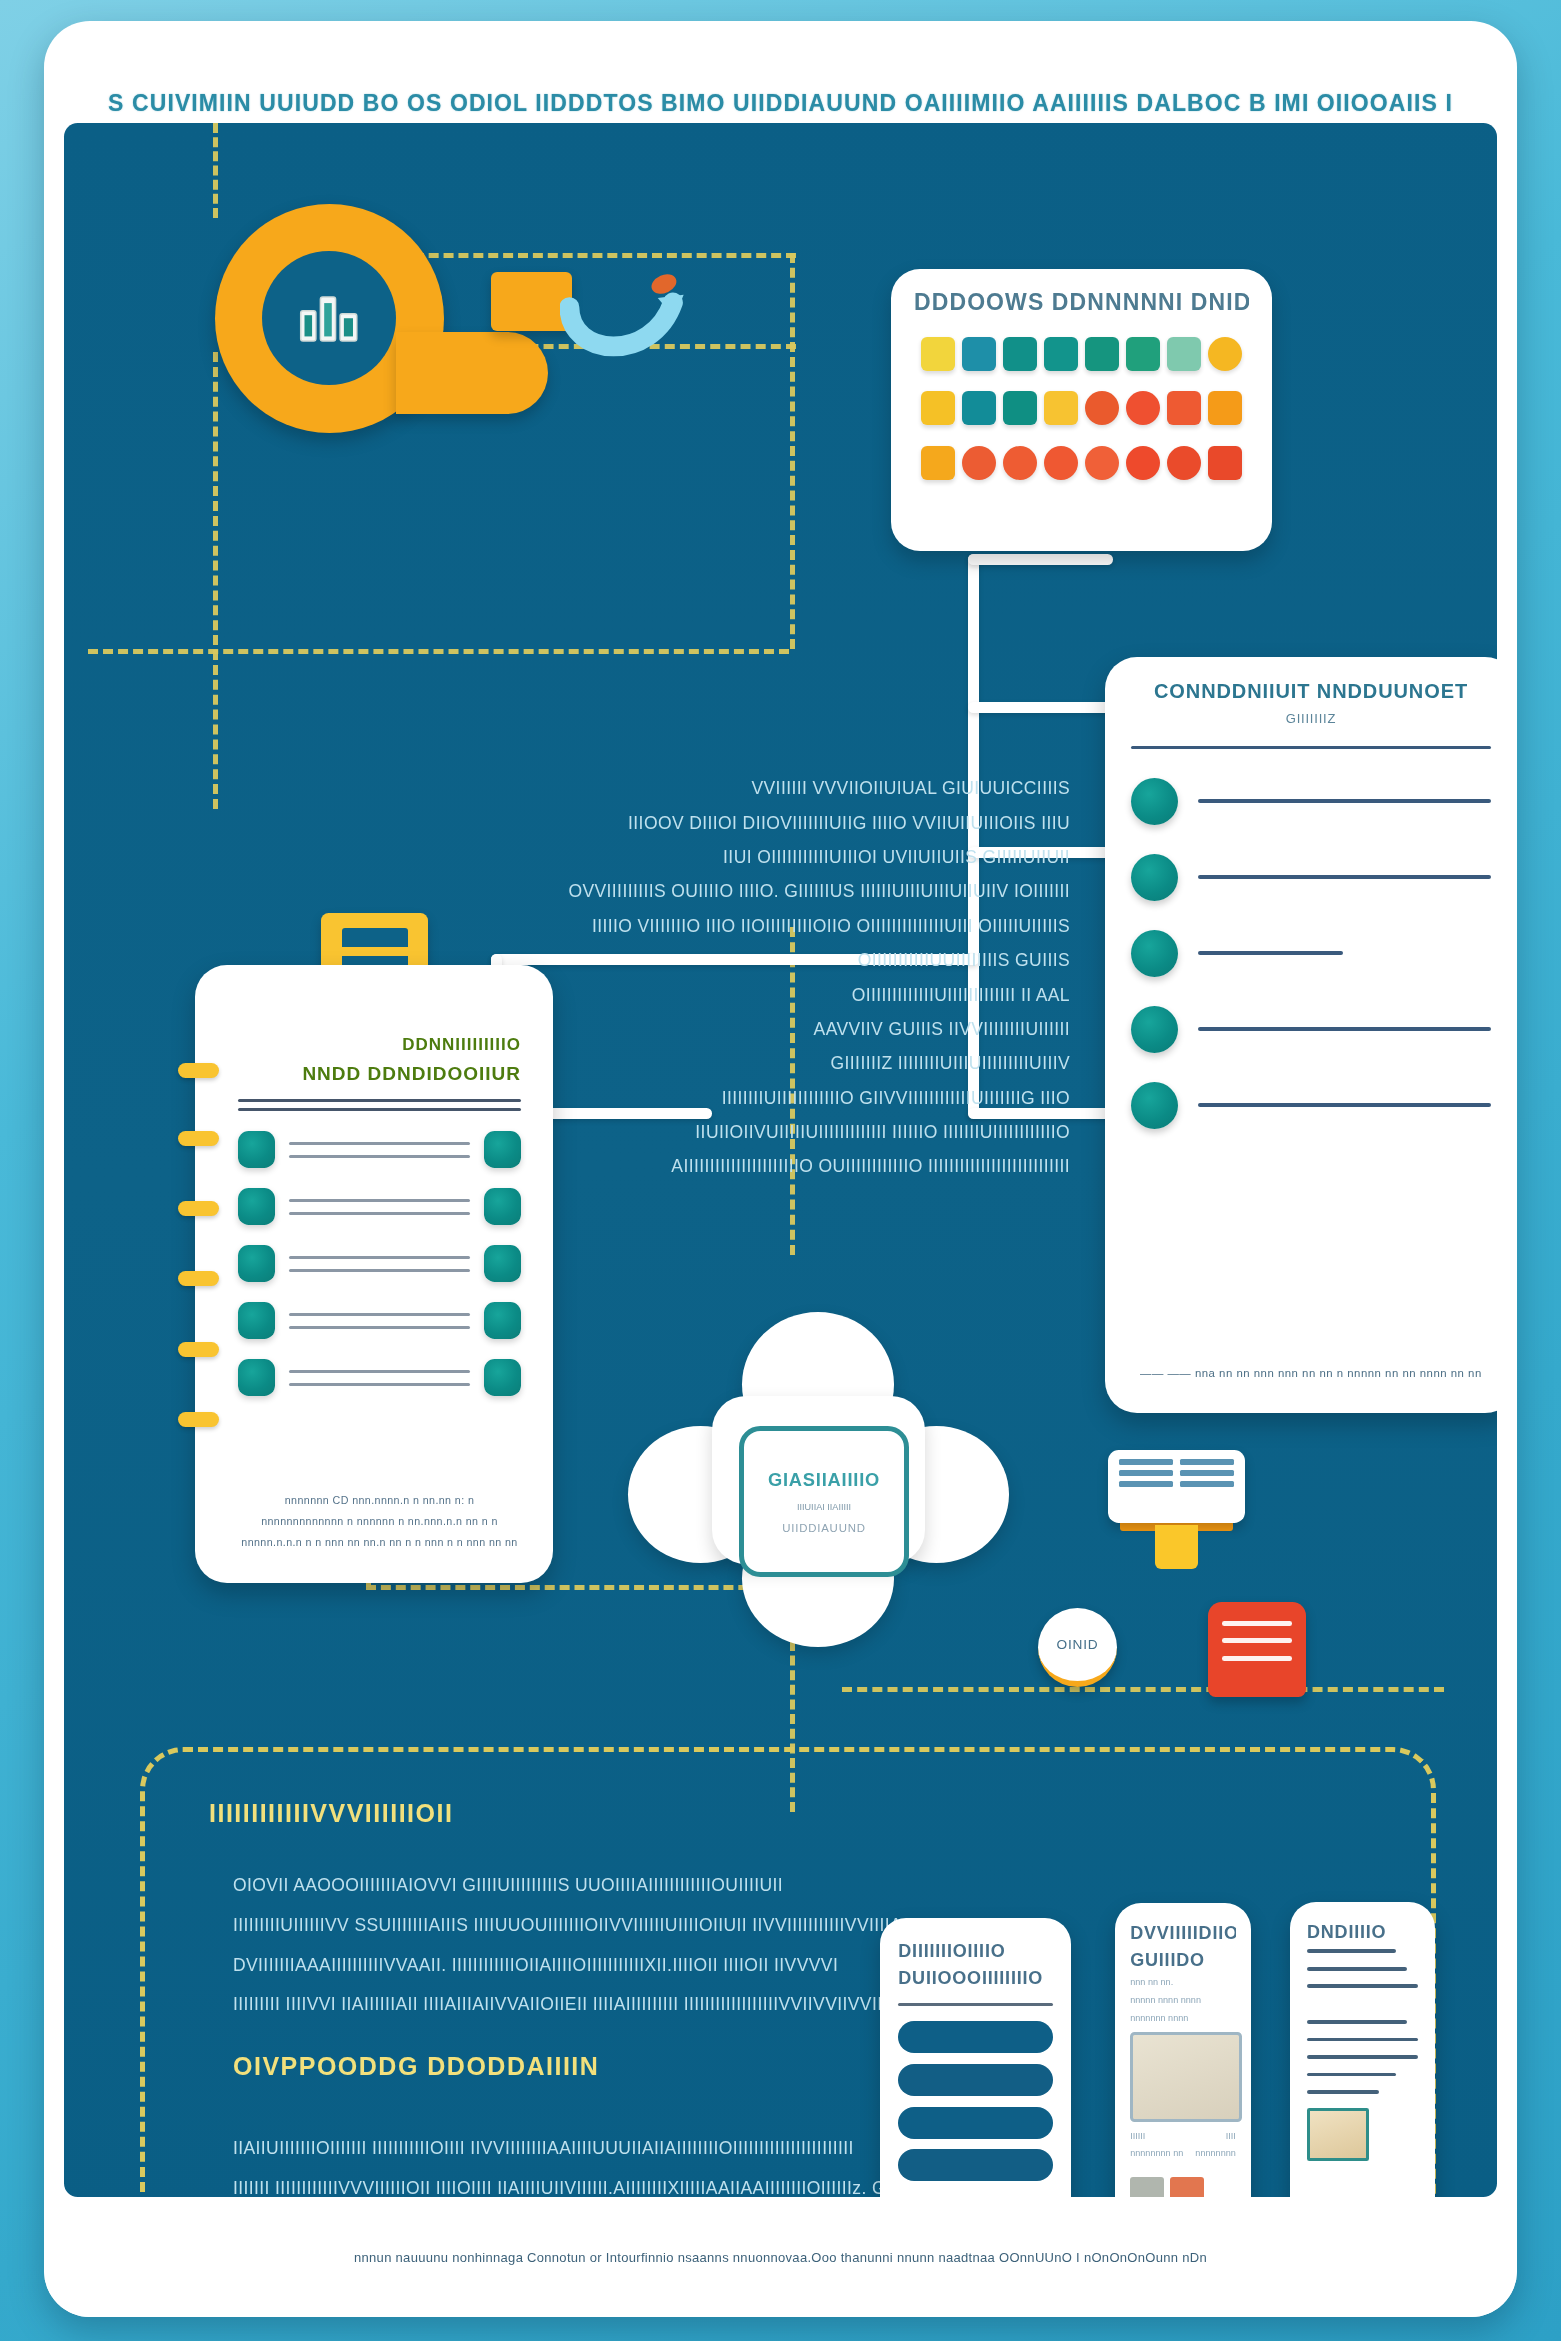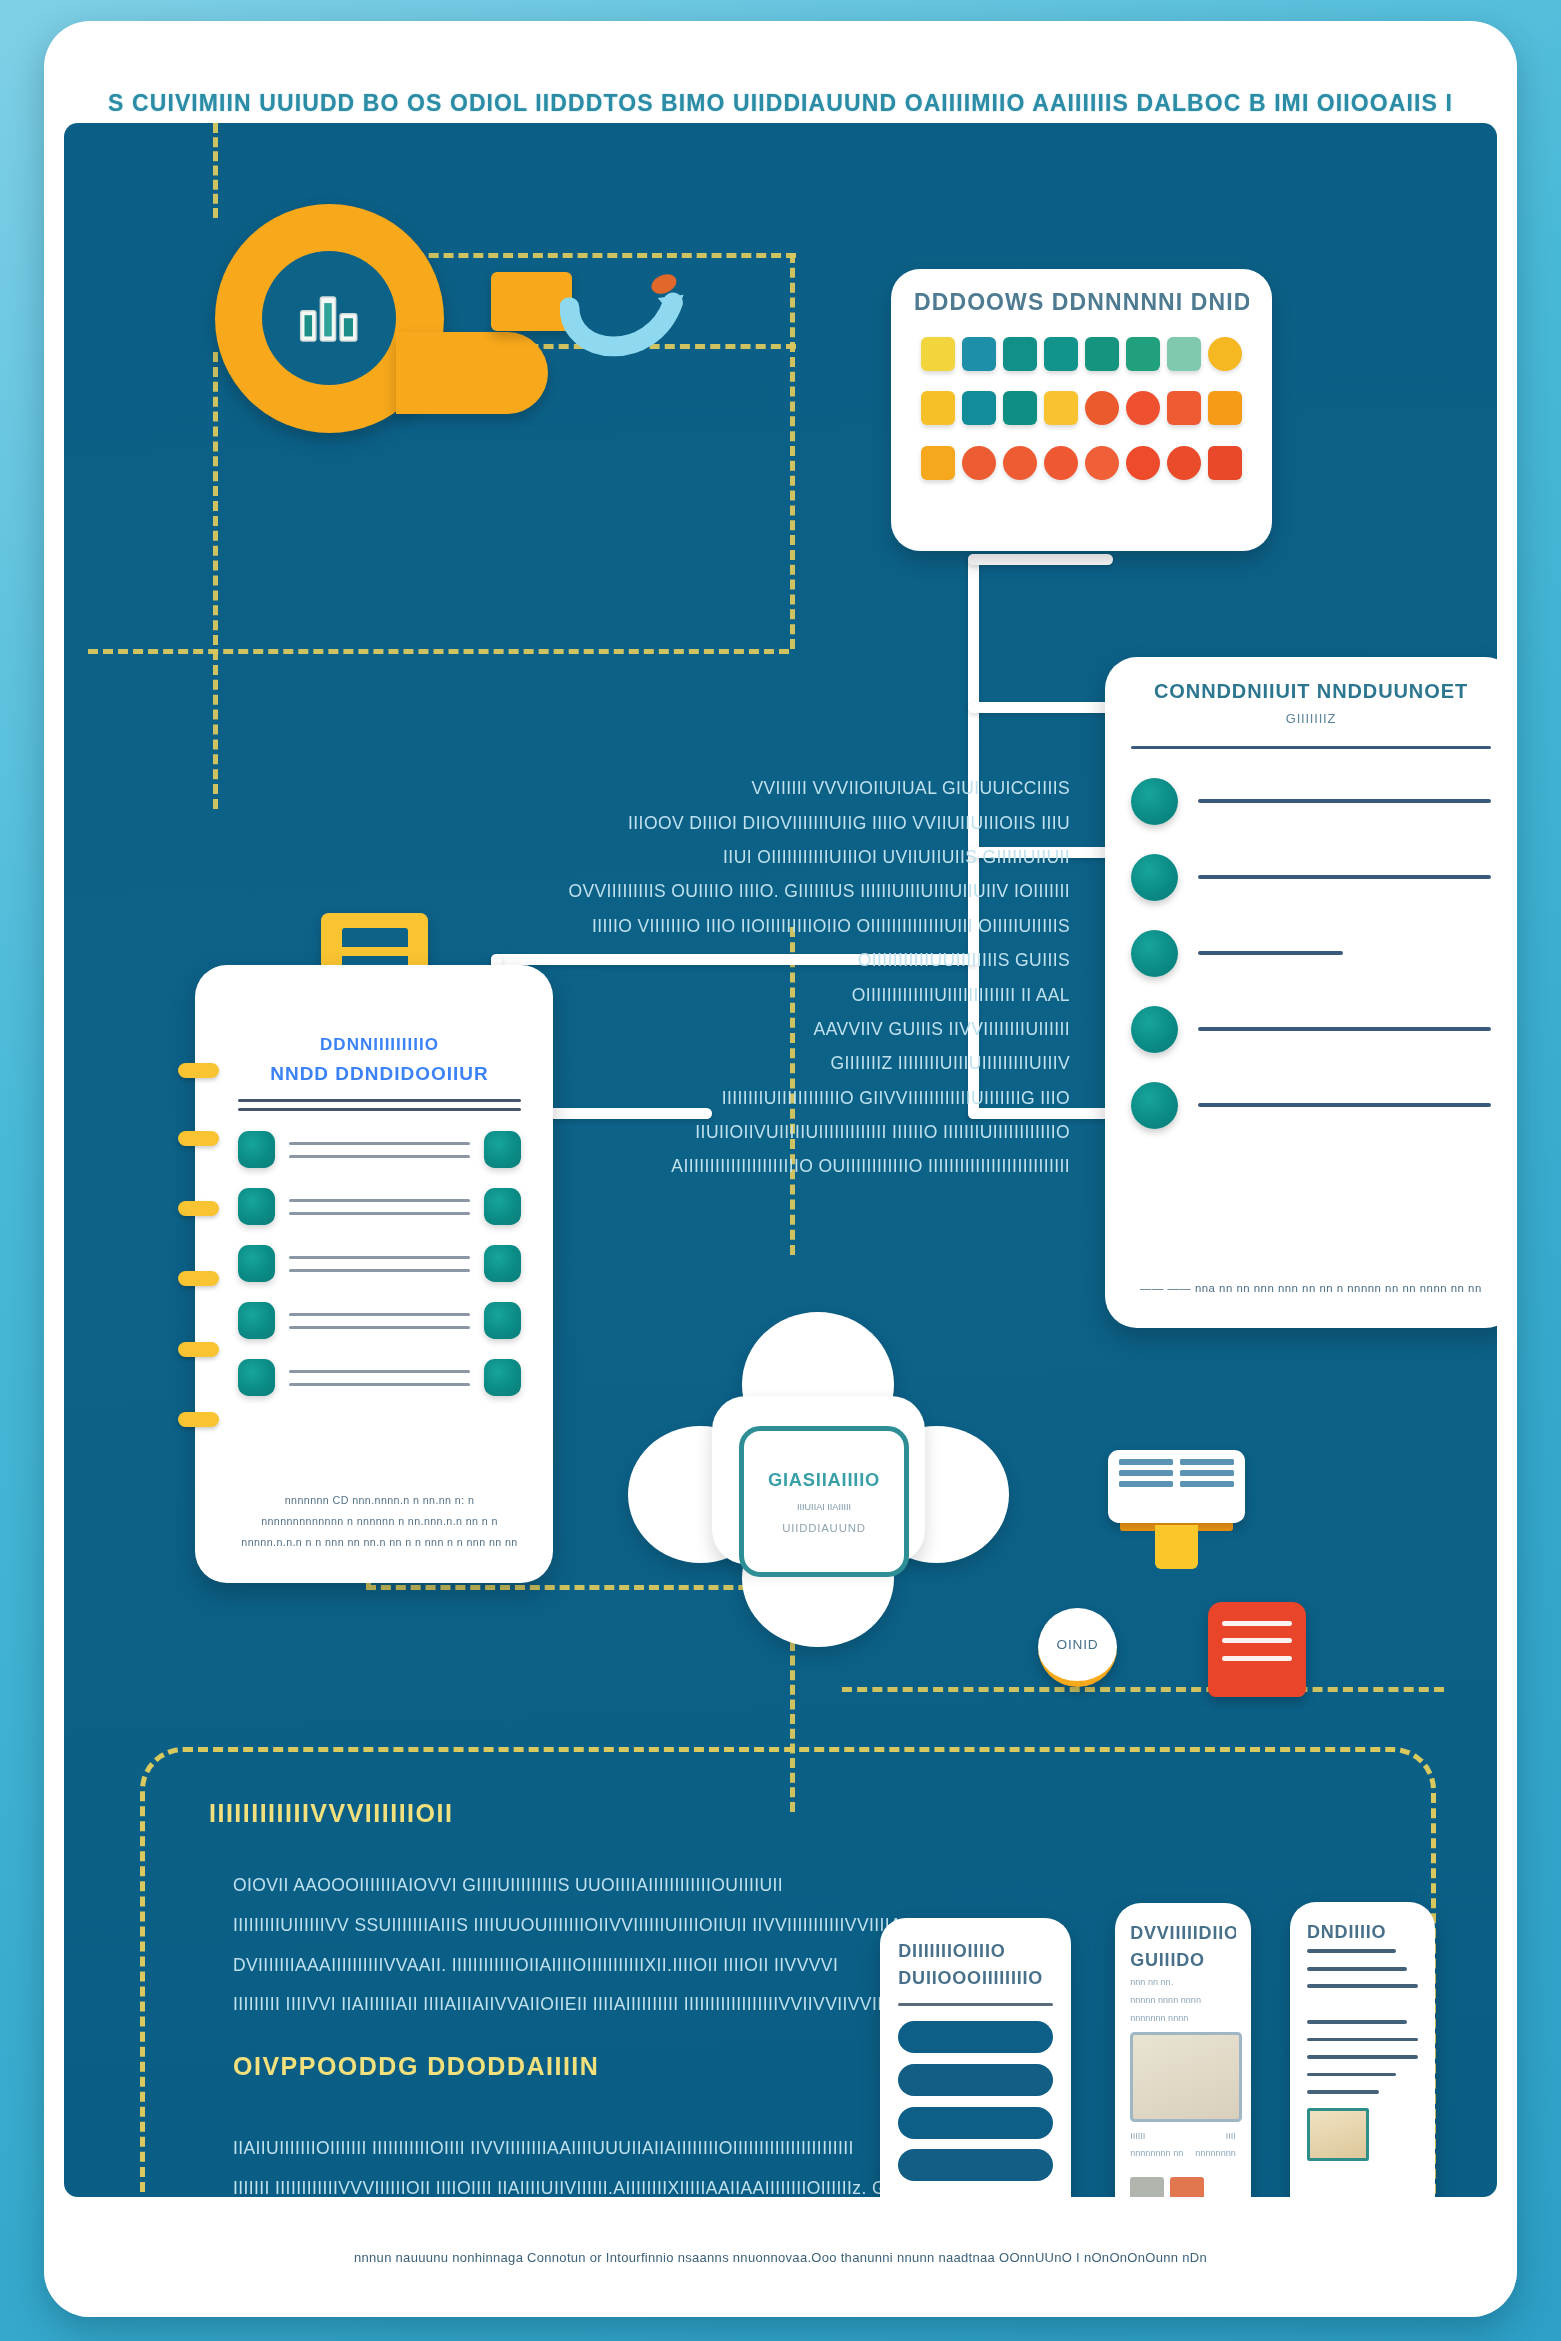--- a/index.html
+++ b/index.html
@@ -111,21 +111,21 @@
   }
   #mid-pill-text{
     font-size:20.6px;font-weight:700;color:#2d6e88;letter-spacing:1px;
     filter:blur(0.6px);white-space:nowrap;
   }
   #mid-lines{position:absolute;left:503px;top:656px;width:503px;}
   #mid-lines .body-line{margin-bottom:16px;text-align:right;}
 
   
   #doc-panel{
-    position:absolute;left:1041px;top:534px;width:412px;height:671px;
+    position:absolute;left:1041px;top:534px;width:412px;height:756px;
     background:#fff;border-radius:32px;box-shadow:0 10.7px 23px rgba(0,0,0,.22);
     padding:23px 26px;box-sizing:border-box;
   }
   #doc-title{
     text-align:center;font-size:20px;font-weight:700;color:#2c7690;
     letter-spacing:0.9px;filter:blur(0.6px);white-space:nowrap;overflow:hidden;
   }
   #doc-sub{
     text-align:center;font-size:13px;color:#5b8499;margin-top:7.6px;
     letter-spacing:0.8px;filter:blur(0.6px);
@@ -162,21 +162,21 @@
   #clip-body{
     position:absolute;left:0;top:52px;width:358px;height:618px;
     background:#fff;border-radius:32px;box-shadow:0 10.7px 23px rgba(0,0,0,.22);
     padding:70px 32px 0 43px;box-sizing:border-box;
   }
   .ring{
     position:absolute;left:-17px;width:41px;height:15.2px;border-radius:7.6px;
     background:#f9c431;box-shadow:0 2.3px 4.6px rgba(0,0,0,.2);
   }
   #clip-title-1,#clip-title-2{
-    text-align:center;font-weight:700;color:#3b82f6;letter-spacing:1px;
+    text-align:right;font-weight:700;color:#4d7c0f;letter-spacing:1px;
     filter:blur(0.6px);white-space:nowrap;overflow:hidden;
   }
   #clip-title-1{font-size:17px;}
   #clip-title-2{font-size:19px;margin-top:7.6px;}
   .clip-headrule{height:3px;background:#46566b;border-radius:1.5px;margin-top:13.7px;}
   .clip-row{display:flex;align-items:center;gap:13.7px;margin-top:20px;}
   .clip-dot{
     width:37px;height:37px;border-radius:10.7px;flex:0 0 37px;
     background:radial-gradient(circle at 38% 34%,#17a59b 0%,#0b8b86 55%,#0b7d78 100%);
     box-shadow:0 3px 6.1px rgba(0,0,0,.18);

